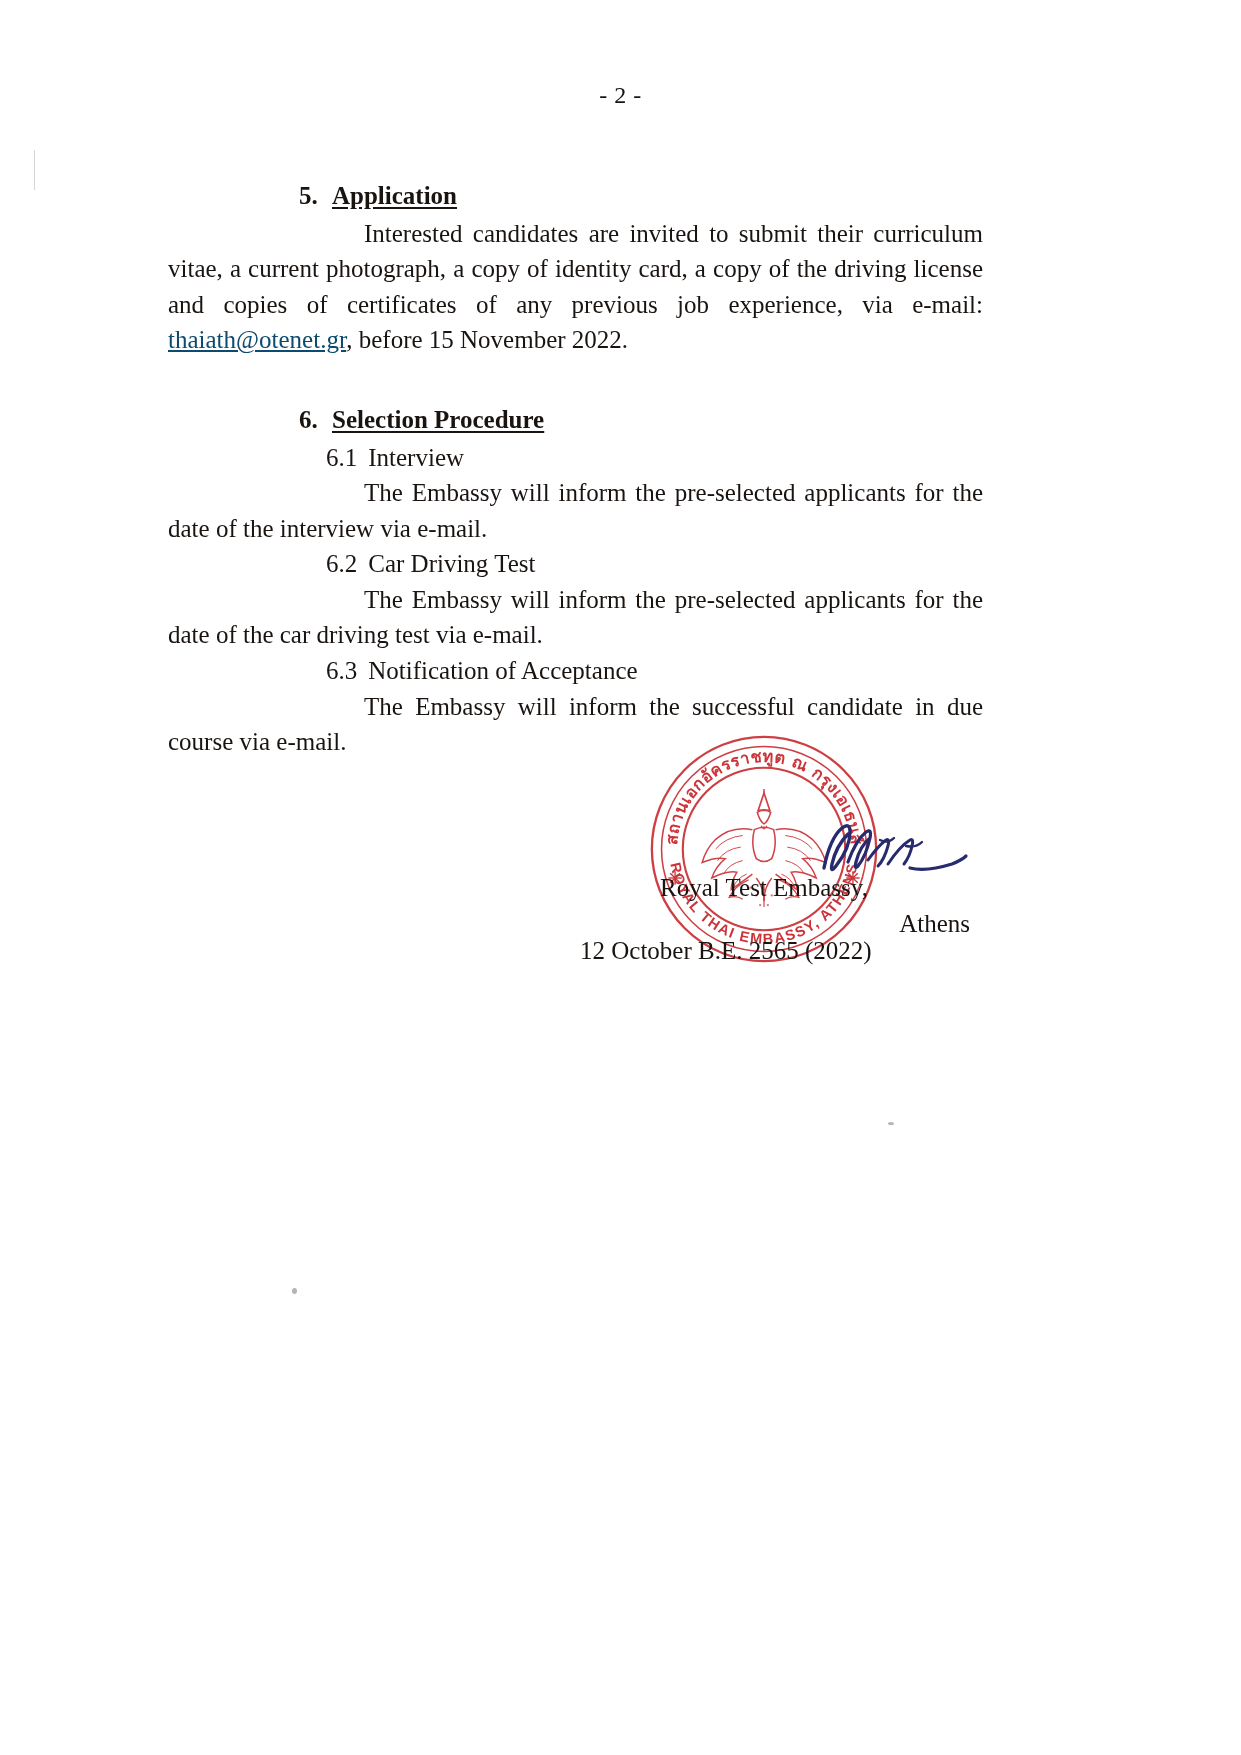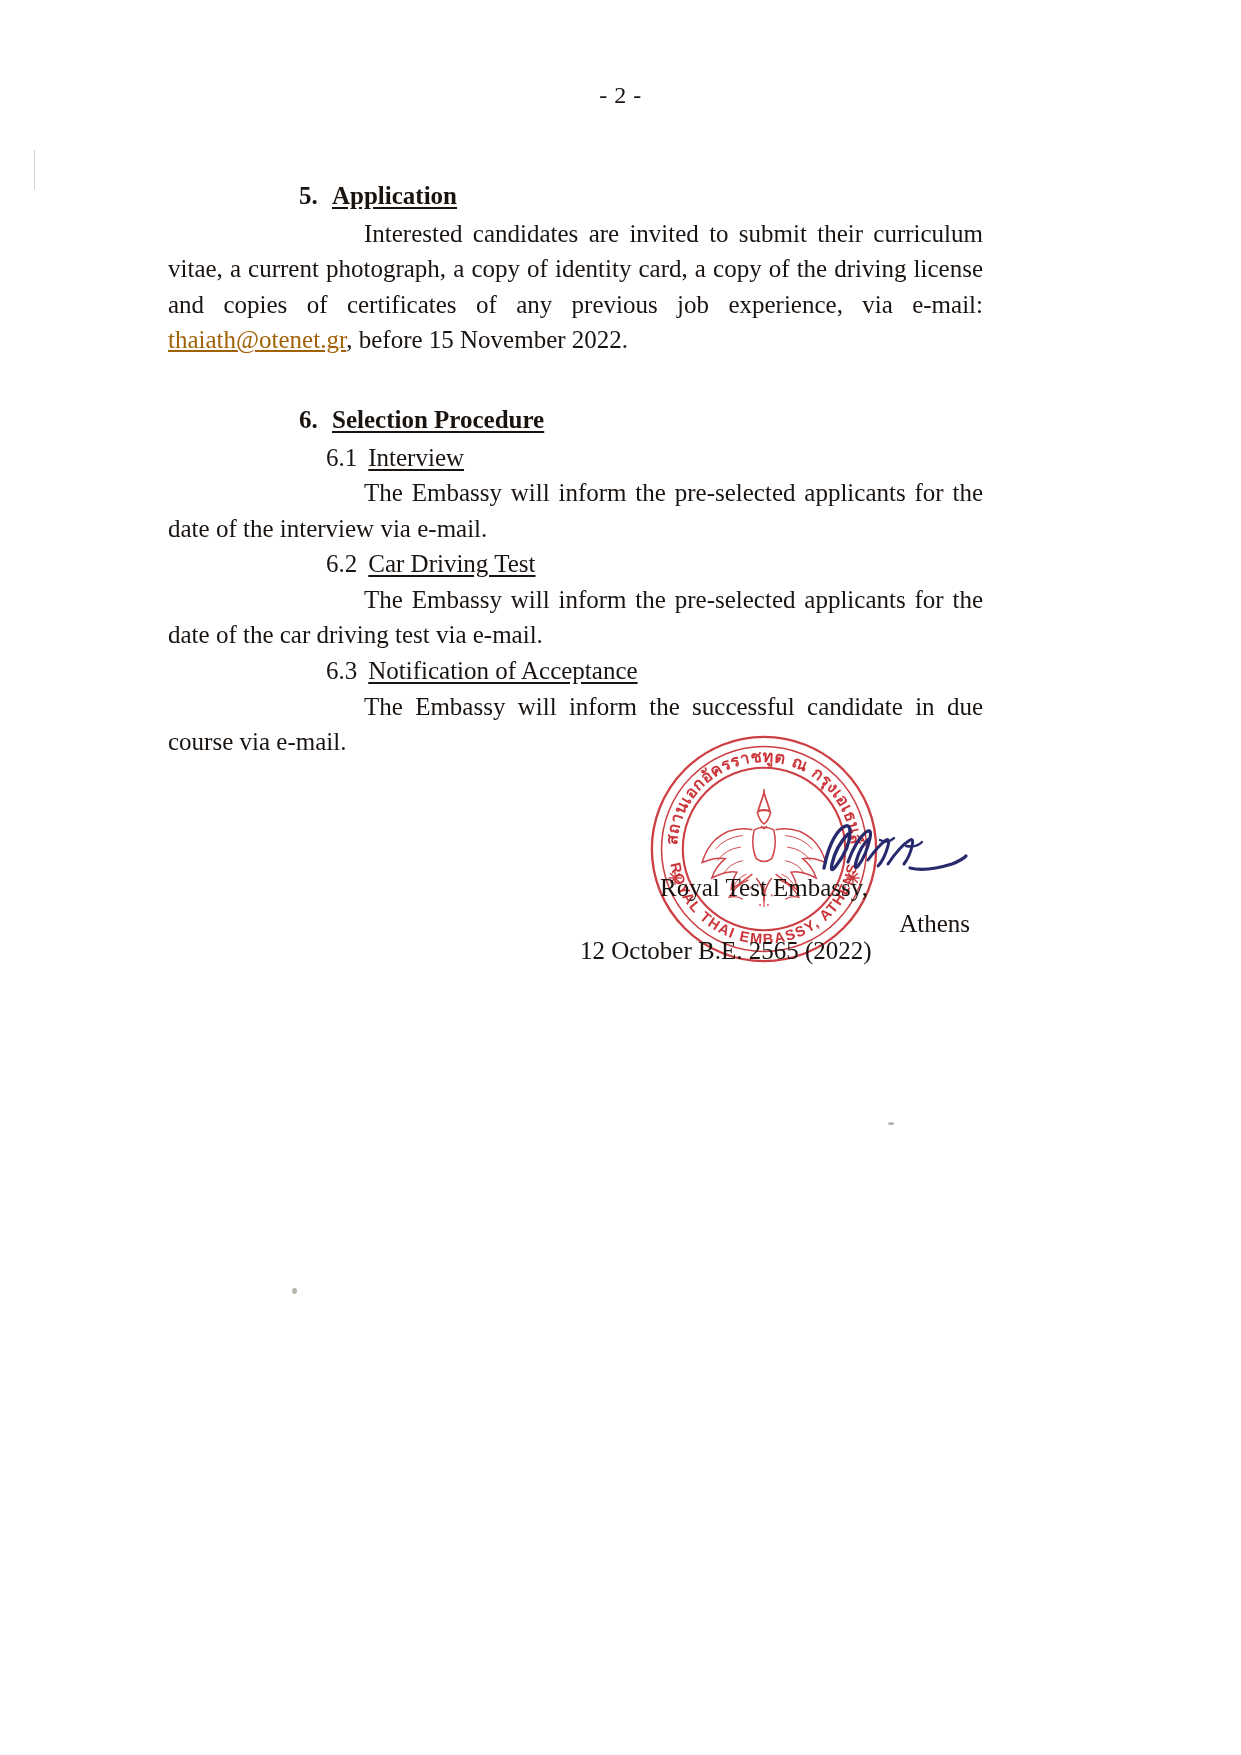--- a/index.html
+++ b/index.html
@@ -58,35 +58,35 @@
   .heading .num { display: inline-block; width: 33px; }
   .heading .u { text-decoration: underline; text-underline-offset: 3px; }
 
   .subheading {
     font-size: 25px;
     margin: 0;
     padding-left: 158px;
     line-height: 1.42;
   }
   .subheading .num { margin-right: 11px; }
-  .subheading .u { text-decoration: underline; text-underline-offset: 3px; text-align: right; }
+  .subheading .u { text-underline-offset: 3px; text-align: right; }
 
   p.body {
     font-size: 25px;
     line-height: 1.425;
     margin: 0;
     text-align: justify;
     text-indent: 196px;
     hyphens: none;
   }
 
   .blank-lg { height: 44px; }
 
   a.maillink {
-    color: #a16207;
+    color: #0c4a6e;
     text-decoration: underline;
     text-underline-offset: 2px;
   }
 
   
   .sigblock {
     position: absolute;
     left: 640px;
     top: 870px;
     width: 330px;

